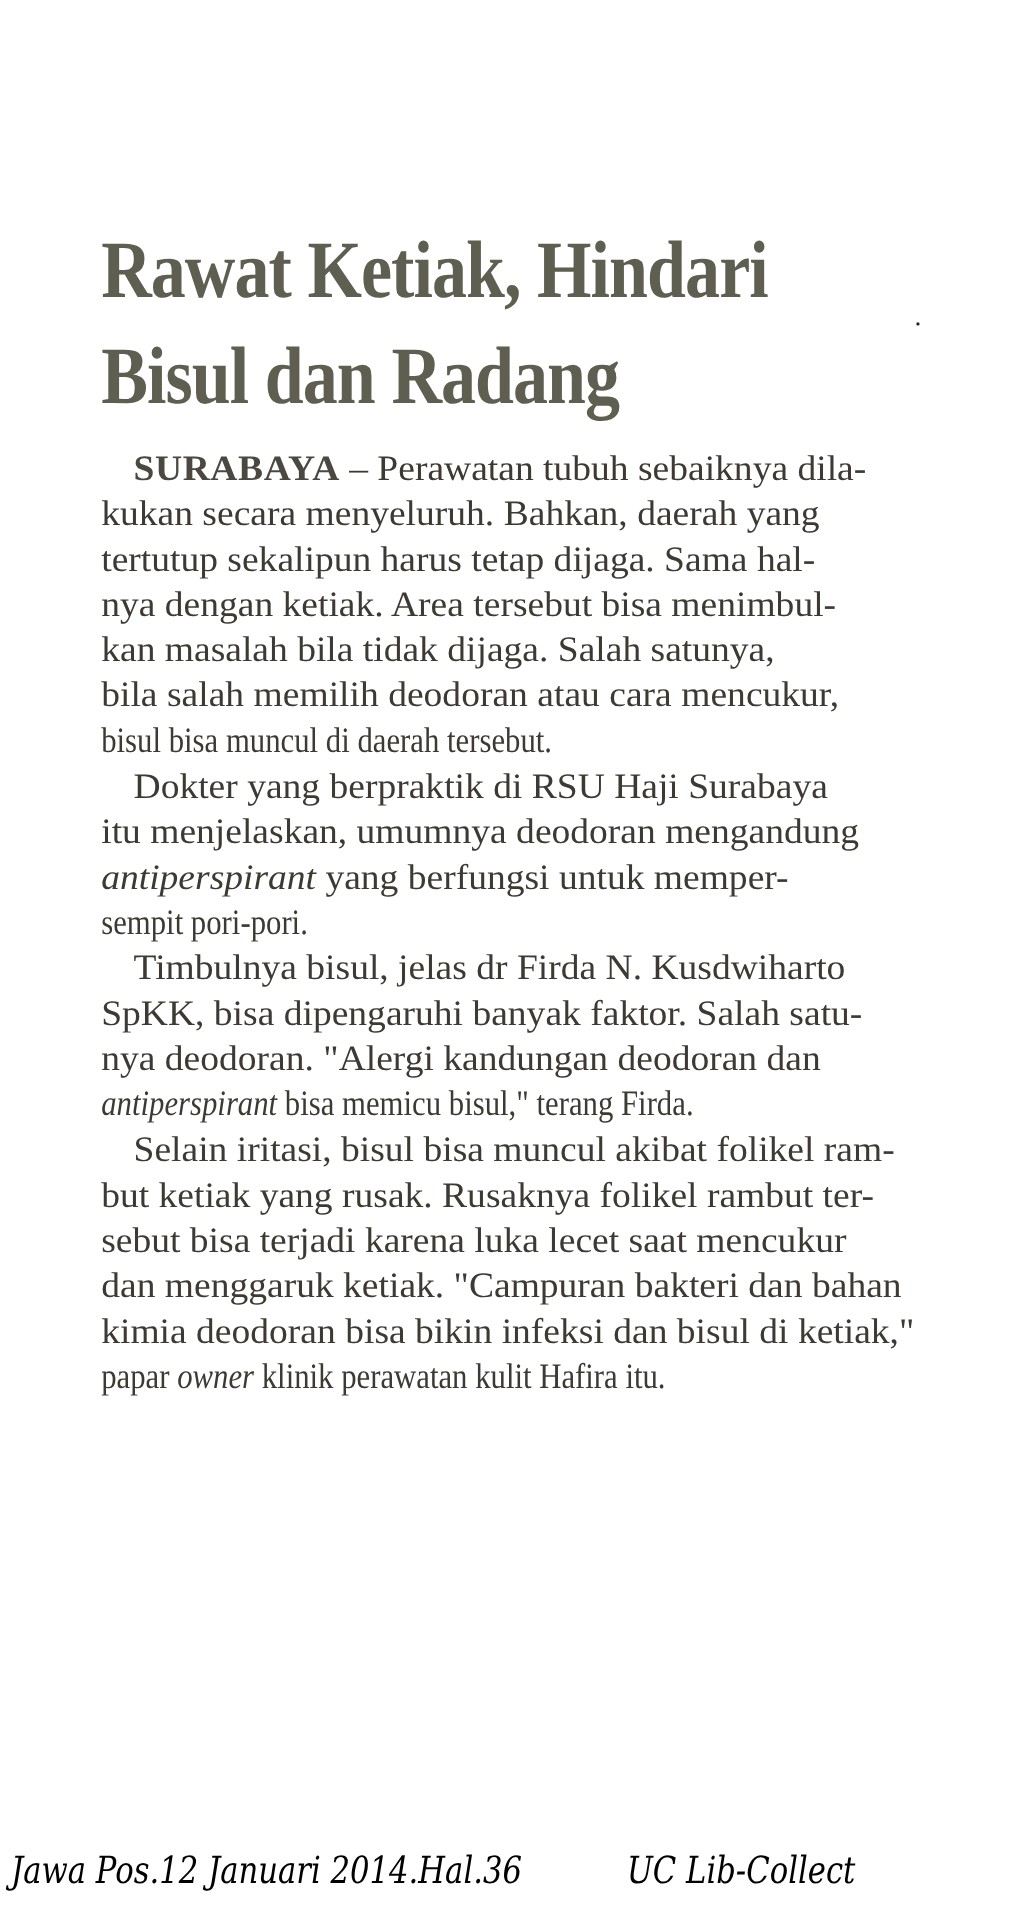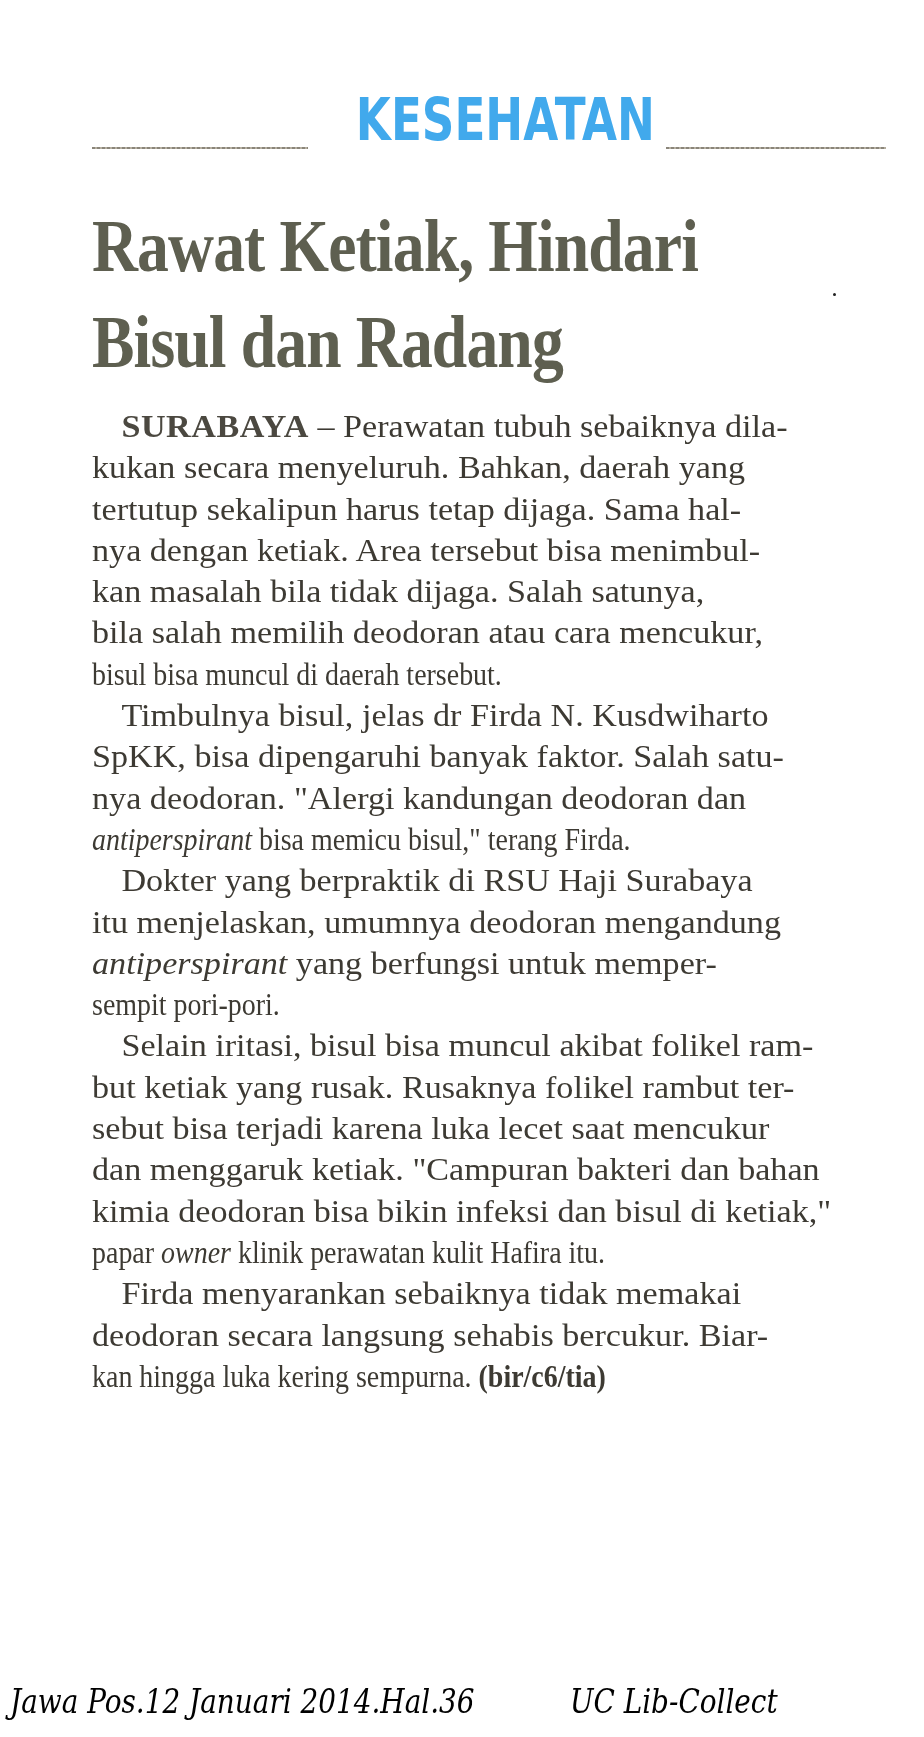--- a/index.html
+++ b/index.html
@@ -119,72 +119,62 @@
       width: 3px; height: 3px;
       border-radius: 50%;
       background: #222;
     }
   </style>
 </head>
 <body>
 
 <div class="clipping">
 
-  <div class="section-header">
-    <div class="section-rule left"></div>
-    <div class="section-title">KESEHATAN</div>
-    <div class="section-rule right"></div>
-  </div>
 
   <h1 class="headline">
     <span class="line">Rawat Ketiak, Hindari</span>
     <span class="line">Bisul dan Radang</span>
   </h1>
 
   <div class="article-body">
 
     <div class="para">
       <span class="bline indent" style="display: block; transform: scaleX(1.05); width: 662px;"><span class="dateline">SURABAYA</span><span> – Perawatan tubuh sebaiknya dila-</span></span>
       <span class="bline" style="display: block; transform: scaleX(1.05); width: 622px;">kukan secara menyeluruh. Bahkan, daerah yang</span>
       <span class="bline" style="display: block; transform: scaleX(1.05); width: 618px;">tertutup sekalipun harus tetap dijaga. Sama hal-</span>
       <span class="bline" style="display: block; transform: scaleX(1.05); width: 636px;">nya dengan ketiak. Area tersebut bisa menimbul-</span>
       <span class="bline" style="display: block; transform: scaleX(1.05); width: 583px;">kan masalah bila tidak dijaga. Salah satunya,</span>
       <span class="bline" style="display: block; transform: scaleX(1.05); width: 639px;">bila salah memilih deodoran atau cara mencukur,</span>
       <span class="bline last" style="display: block; transform: scaleX(0.86); width: 477px;">bisul bisa muncul di daerah tersebut.</span>
     </div>
 
 
     <div class="para">
+      <span class="bline indent" style="display: block; transform: scaleX(1.05); width: 629px;">Dokter yang berpraktik di RSU Haji Surabaya</span>
+      <span class="bline" style="display: block; transform: scaleX(1.05); width: 656px;">itu menjelaskan, umumnya deodoran mengandung</span>
+      <span class="bline" style="display: block; transform: scaleX(1.05); width: 595px;"><em>antiperspirant</em><span> yang berfungsi untuk memper-</span></span>
+      <span class="bline last" style="display: block; transform: scaleX(0.86); width: 218px;">sempit pori-pori.</span>
+    </div>
+
+    <div class="para">
       <span class="bline indent" style="display: block; transform: scaleX(1.05); width: 644px;">Timbulnya bisul, jelas dr Firda N. Kusdwiharto</span>
       <span class="bline" style="display: block; transform: scaleX(1.05); width: 659px;">SpKK, bisa dipengaruhi banyak faktor. Salah satu-</span>
       <span class="bline" style="display: block; transform: scaleX(1.05); width: 623px;">nya deodoran. "Alergi kandungan deodoran dan</span>
       <span class="bline last" style="display: block; transform: scaleX(0.86); width: 626px;"><em>antiperspirant</em><span> bisa memicu bisul," terang Firda.</span></span>
-    </div>
-
-    <div class="para">
-      <span class="bline indent" style="display: block; transform: scaleX(1.05); width: 629px;">Dokter yang berpraktik di RSU Haji Surabaya</span>
-      <span class="bline" style="display: block; transform: scaleX(1.05); width: 656px;">itu menjelaskan, umumnya deodoran mengandung</span>
-      <span class="bline" style="display: block; transform: scaleX(1.05); width: 595px;"><em>antiperspirant</em><span> yang berfungsi untuk memper-</span></span>
-      <span class="bline last" style="display: block; transform: scaleX(0.86); width: 218px;">sempit pori-pori.</span>
     </div>
 
     <div class="para">
       <span class="bline indent" style="display: block; transform: scaleX(1.05); width: 687px;">Selain iritasi, bisul bisa muncul akibat folikel ram-</span>
       <span class="bline" style="display: block; transform: scaleX(1.05); width: 669px;">but ketiak yang rusak. Rusaknya folikel rambut ter-</span>
       <span class="bline" style="display: block; transform: scaleX(1.05); width: 645px;">sebut bisa terjadi karena luka lecet saat mencukur</span>
       <span class="bline" style="display: block; transform: scaleX(1.05); width: 693px;">dan menggaruk ketiak. "Campuran bakteri dan bahan</span>
       <span class="bline" style="display: block; transform: scaleX(1.05); width: 704px;">kimia deodoran bisa bikin infeksi dan bisul di ketiak,"</span>
       <span class="bline last" style="display: block; transform: scaleX(0.86); width: 597px;"><span>papar </span><em>owner</em><span> klinik perawatan kulit Hafira itu.</span></span>
     </div>
 
-    <div class="para">
-      <span class="bline indent" style="display: block; transform: scaleX(1.05); width: 618px;">Firda menyarankan sebaiknya tidak memakai</span>
-      <span class="bline" style="display: block; transform: scaleX(1.05); width: 644px;">deodoran secara langsung sehabis bercukur. Biar-</span>
-      <span class="bline last" style="display: block; transform: scaleX(0.86); width: 597px;"><span>kan hingga luka kering sempurna. </span><span class="credit">(bir/c6/tia)</span></span>
-    </div>
   </div>
 
   <div class="speck" style="left:833px; top:293px;"></div>
 
   <div class="source-caption">
     <span class="pub">Jawa Pos.12 Januari 2014.Hal.36</span>
     <span class="collector">UC Lib-Collect</span>
   </div>
 </div>
 

